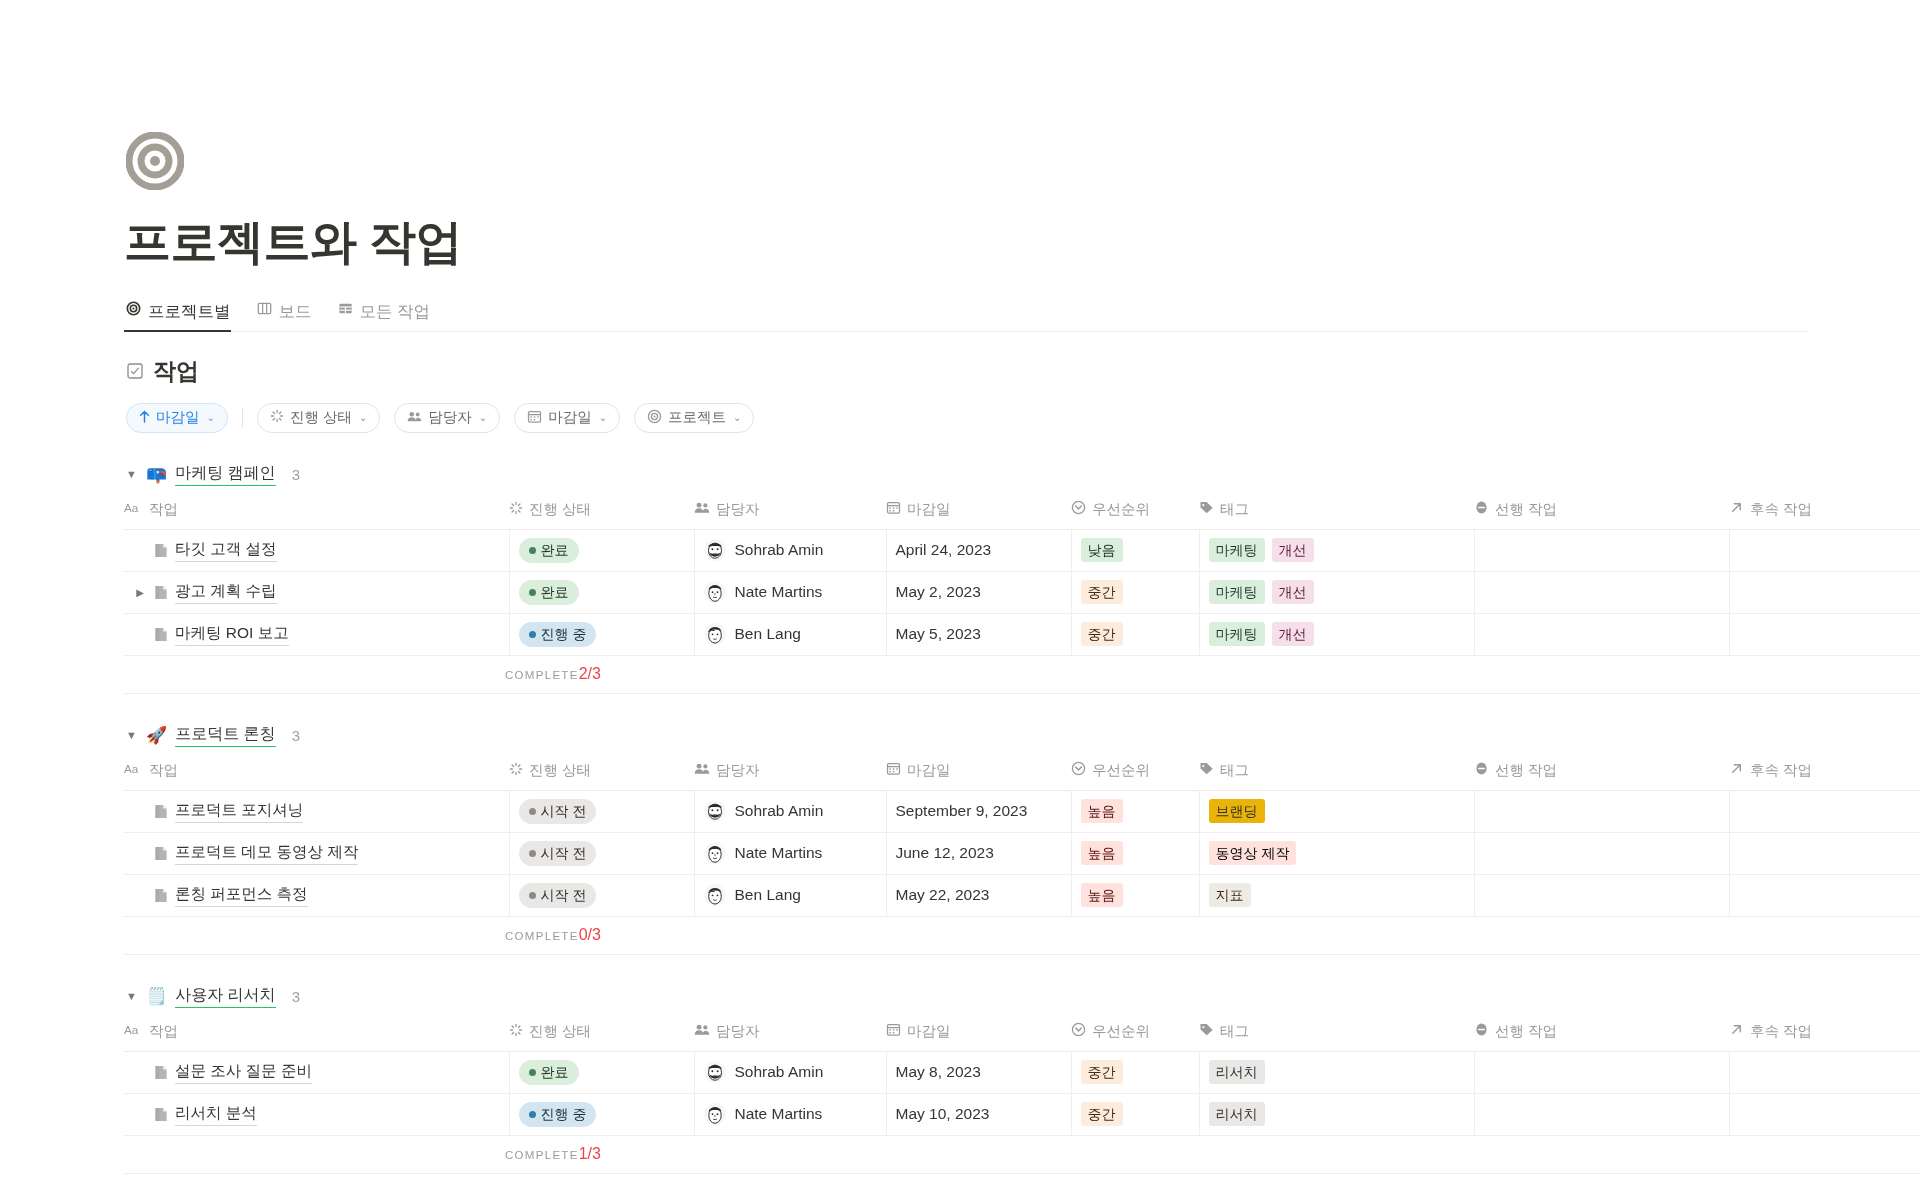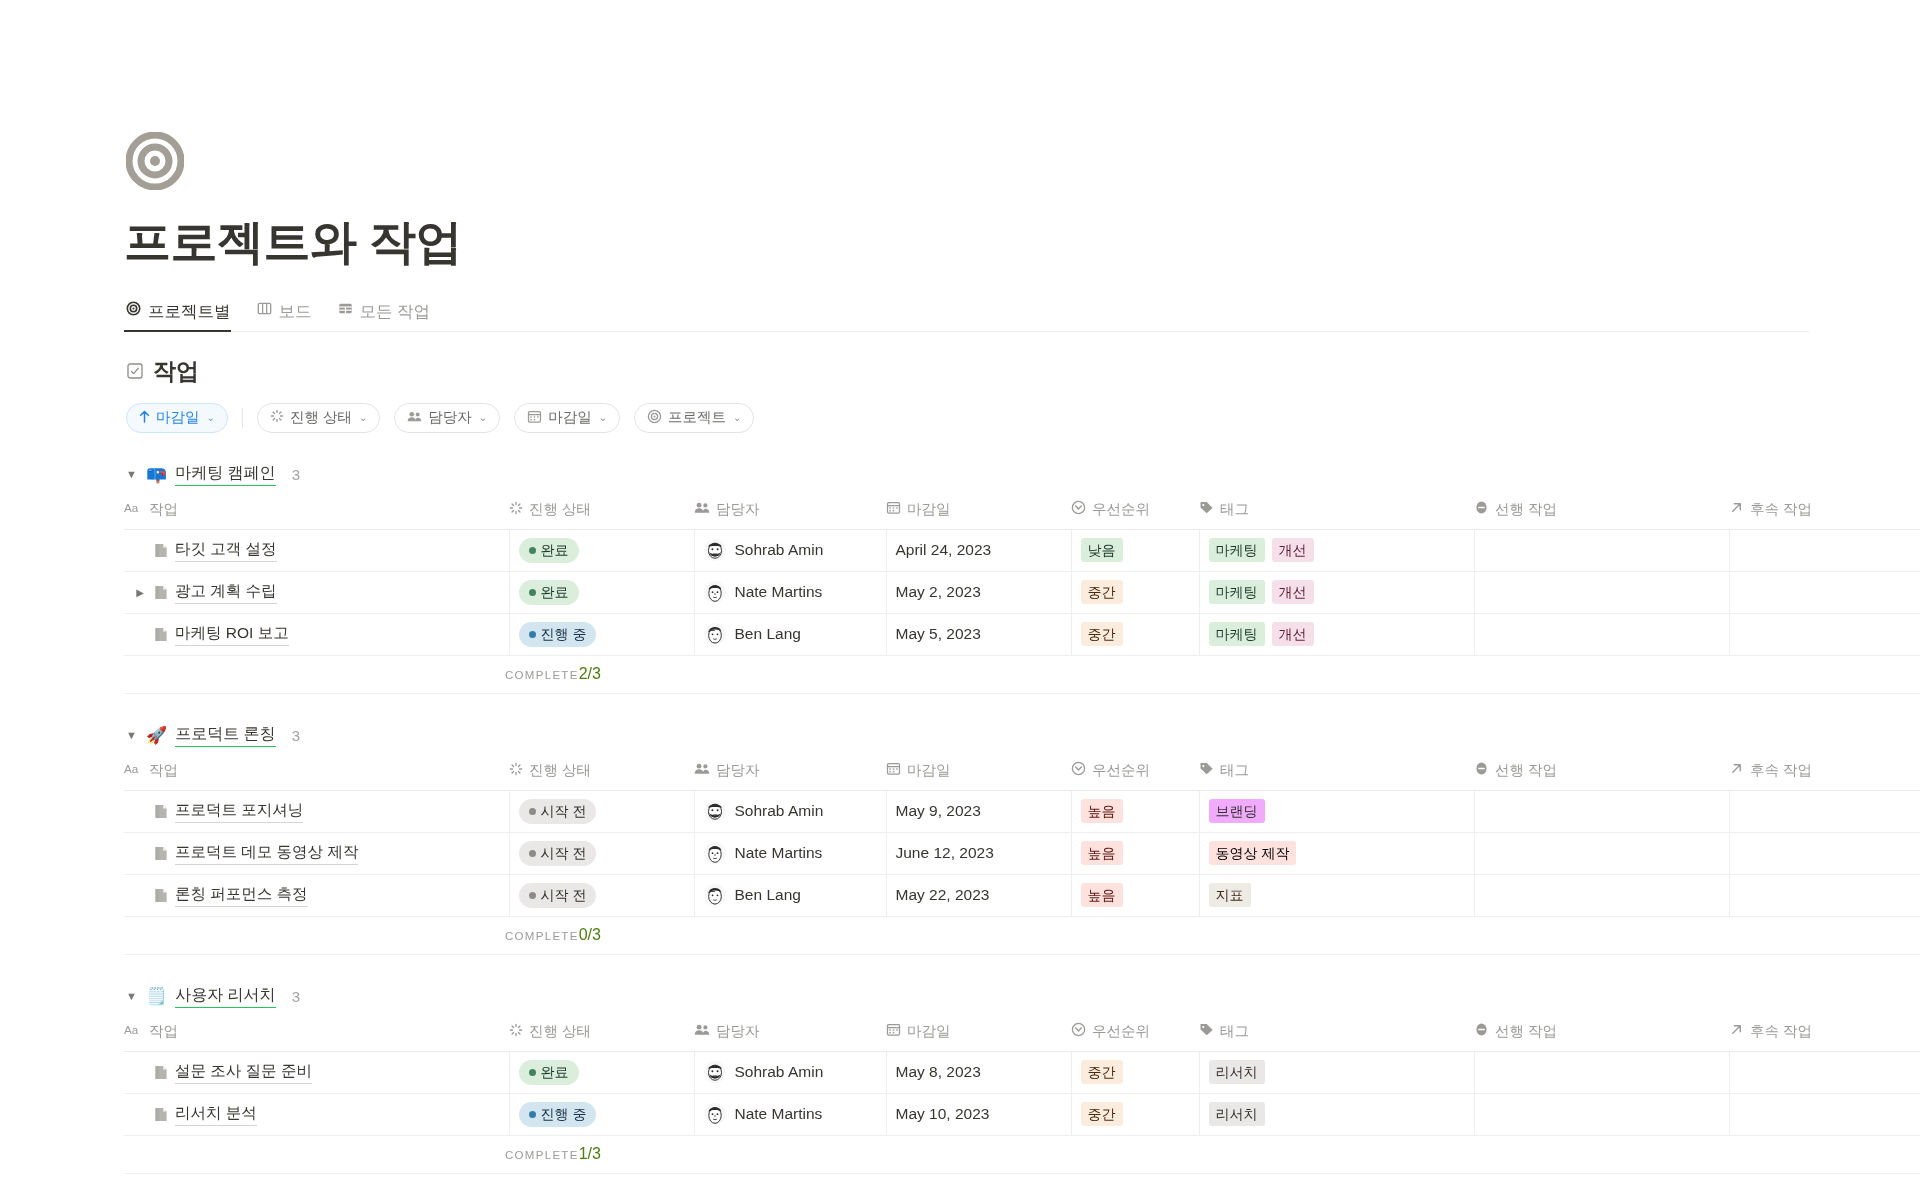--- a/index.html
+++ b/index.html
@@ -210,21 +210,21 @@
     align-items: center;
   }
   .complete-inner {
     margin-left: 381px;
     display: flex; align-items: baseline; gap: 0;
   }
   .complete-label {
     font-size: 11.5px; letter-spacing: 1.3px; color: #9b9a97;
     text-transform: uppercase;
   }
-  .complete-val { font-size: 16px; color: #4d7c0f; }
+  .complete-val { font-size: 16px; color: #ef4444; }
 
   .clip { overflow: hidden; }
 </style>
 </head>
 <body>
 
 <div class="page">
 
   <div class="header-zone">
 
@@ -722,23 +722,23 @@
       <path d="M6.3 11.5 C7 4.5 25 4.5 25.7 11.5 C24 9.5 8 9.5 6.3 11.5 Z" fill="#2b2b2b"></path>
       <path d="M7.6 19 C9 28 23 28 24.4 19 C22 23 10 23 7.6 19 Z" fill="#2b2b2b"></path>
       <circle cx="12.2" cy="15" r="1.4" fill="#2b2b2b"></circle>
       <circle cx="19.8" cy="15" r="1.4" fill="#2b2b2b"></circle>
       <path d="M13.5 21.2 Q16 22.6 18.5 21.2" fill="none" stroke="#2b2b2b" stroke-width="1.2"></path>
     </svg>
                   </span>
                   <span>Sohrab Amin</span>
                 </span>
               </td>
-              <td class="col-due"><span>May 9, 2023</span></td>
+              <td class="col-due"><span>September 9, 2023</span></td>
               <td class="col-prio"><span class="tag" style="background:#ffe2dd;color:#5d1715">높음</span></td>
-              <td class="col-tags"><span class="tag" style="background:#f0abfc;color:#32302c">브랜딩</span></td>
+              <td class="col-tags"><span class="tag" style="background:#eab308;color:#32302c">브랜딩</span></td>
               <td class="col-pre"><span></span></td>
               <td class="col-next"><span></span></td>
             </tr>
             <tr>
               <td class="col-task">
                 <span class="task-cell">
                   <span class="row-caret empty">▶</span>
                   <span class="page-glyph">
                     <svg width="14" height="15" viewBox="0 0 14 16">
                       <path d="M1 1 H9.3 L13 4.8 V15 H1 Z" fill="#b6b4b0"></path>

